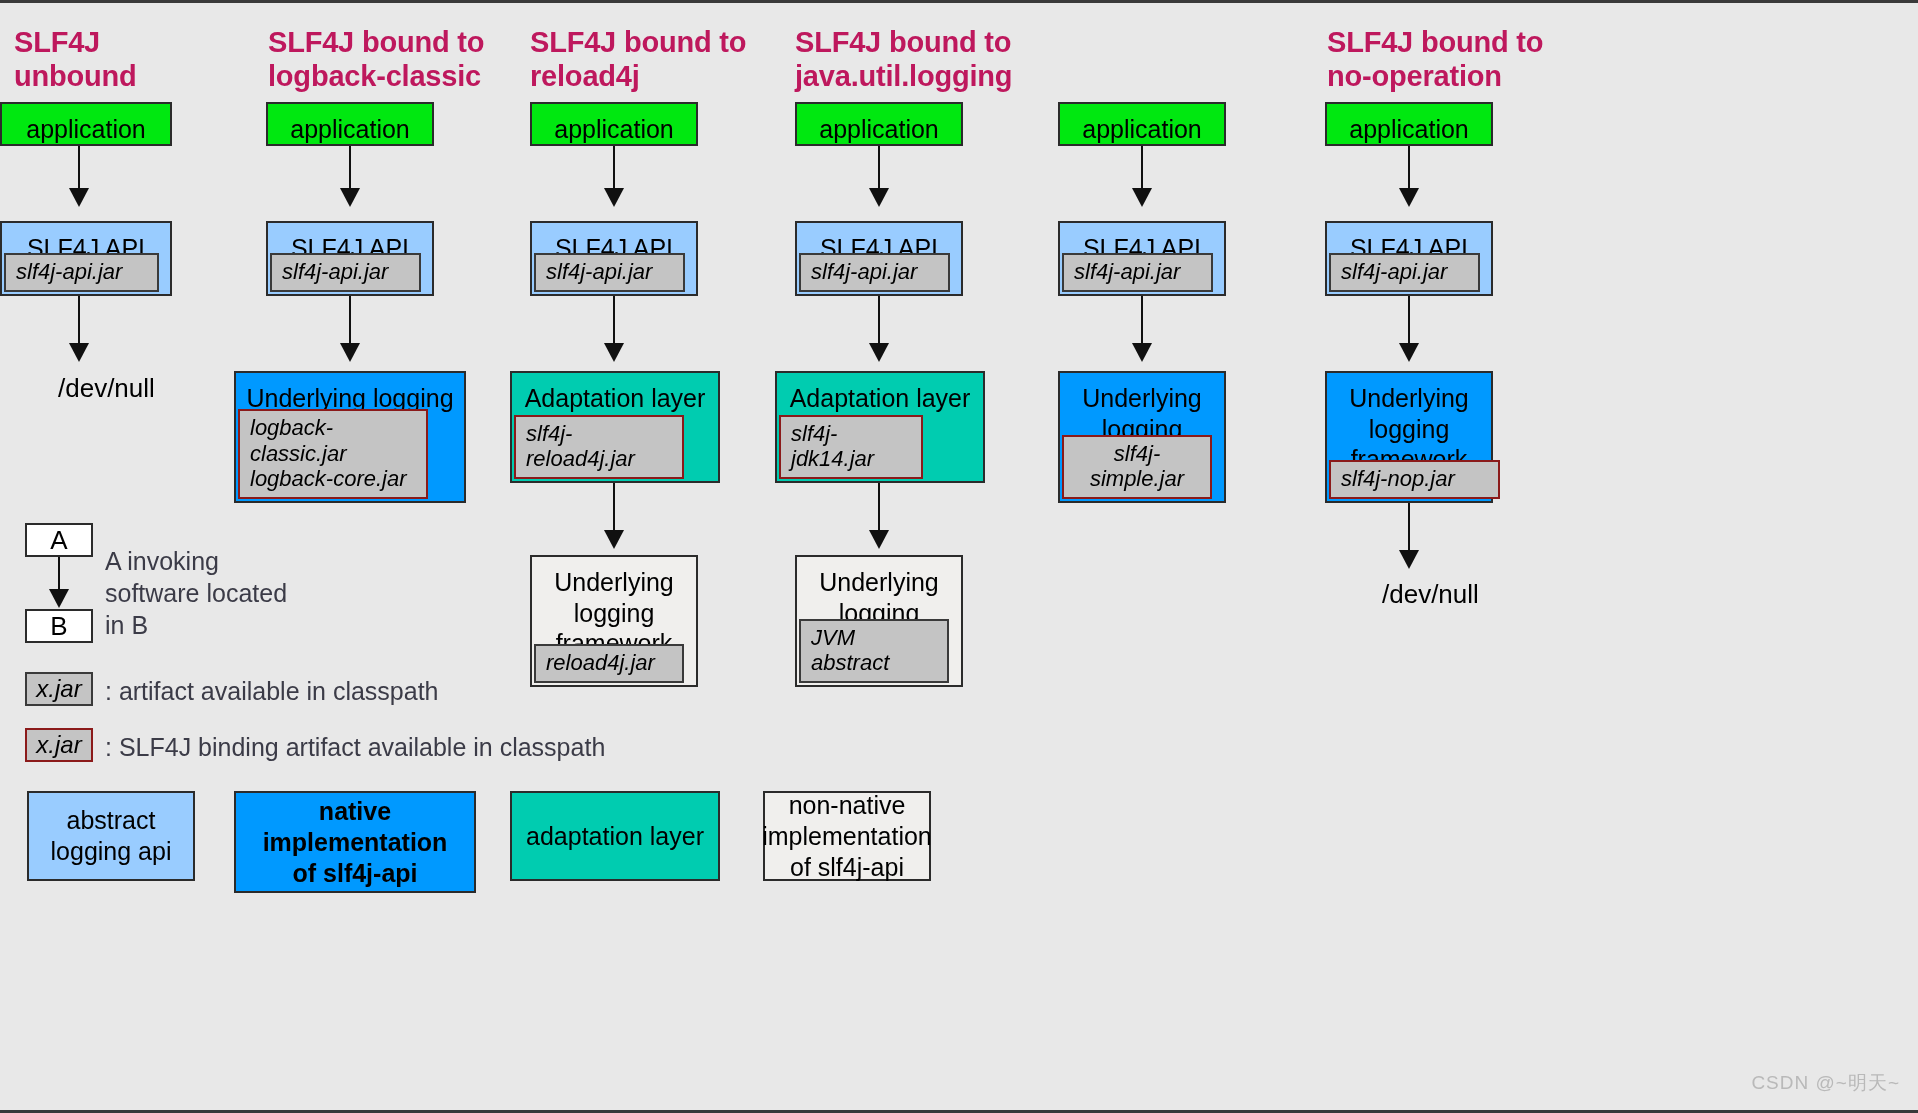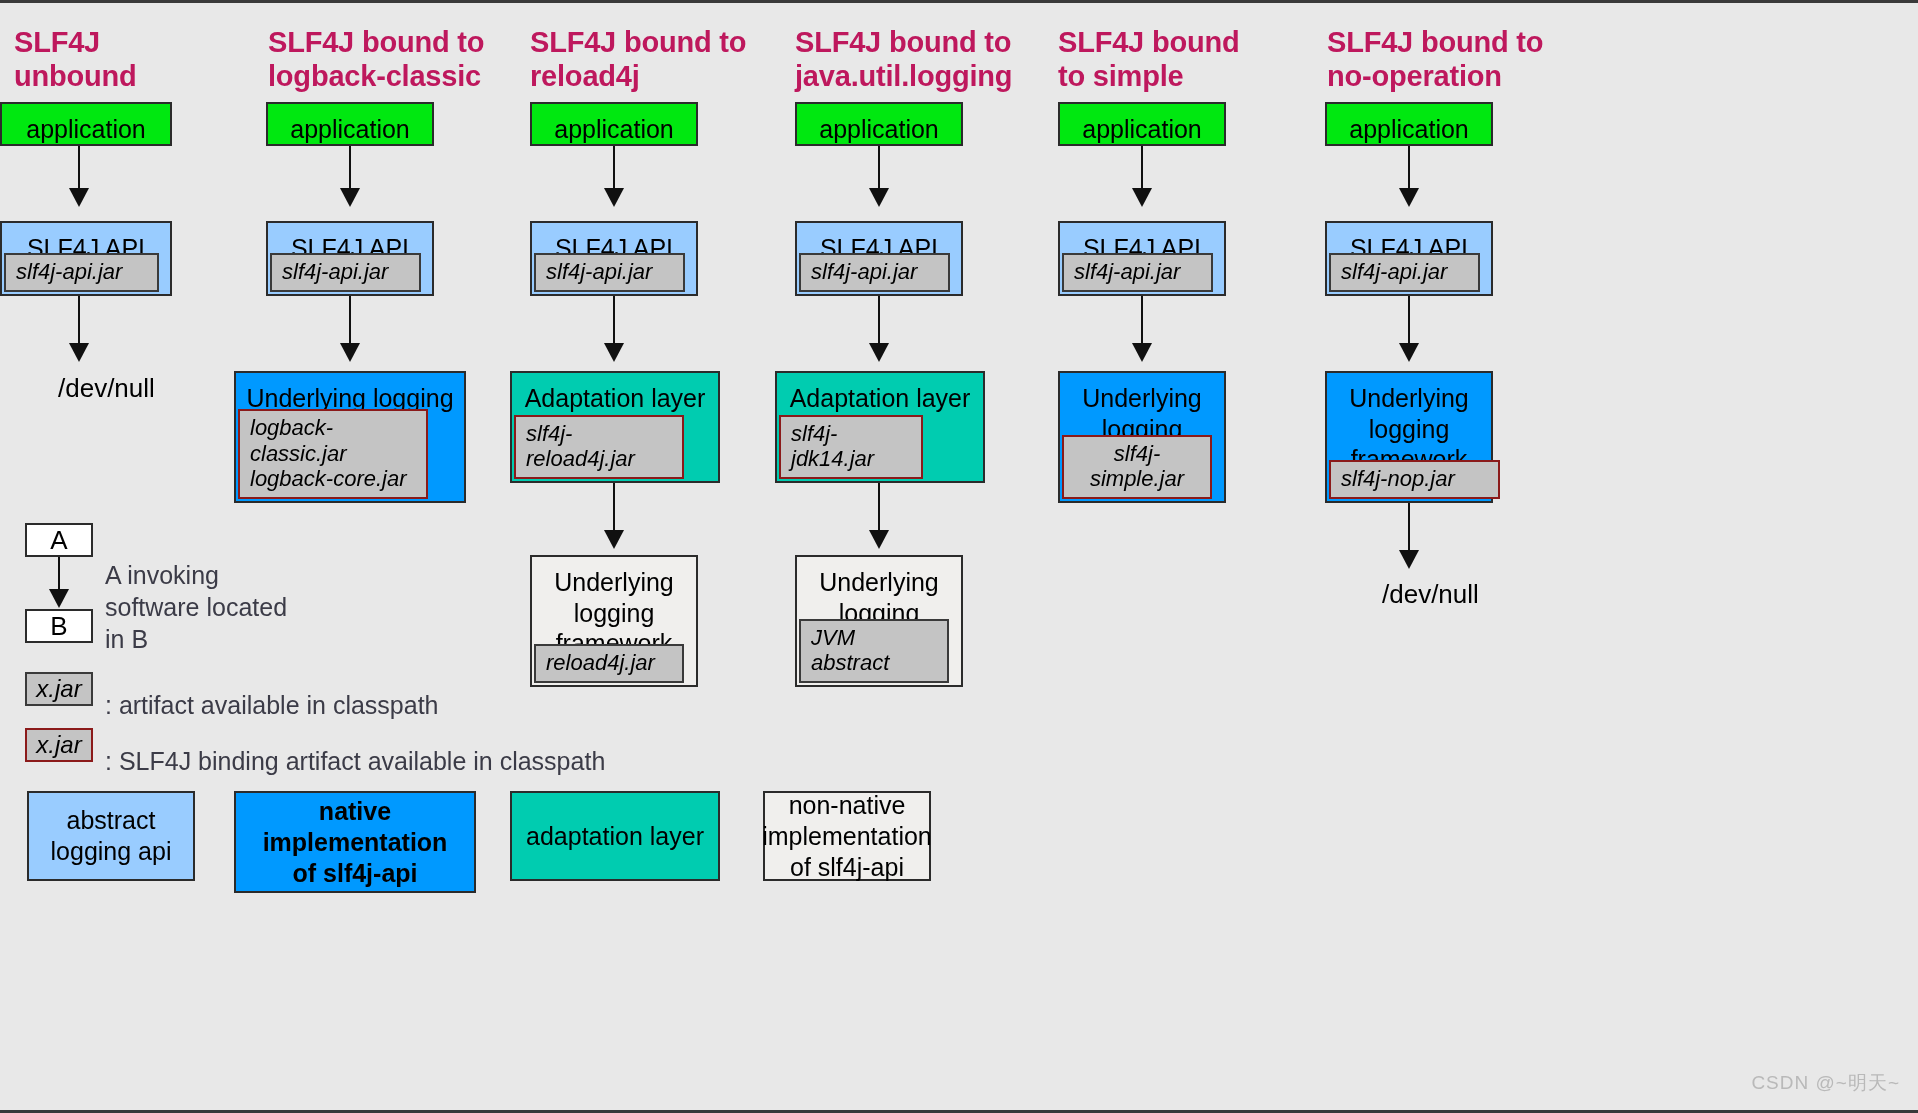--- a/index.html
+++ b/index.html
@@ -125,21 +125,20 @@
     font-style: italic;
     color: #000;
   }
   .legend-jar.binding { border-color: #8b1a1a; }
   .legend-text {
     position: absolute;
     font-size: 25px;
     color: #3b3b47;
     line-height: 1.28;
     white-space: pre-line;
-    margin-top: 14px;
   }
 
   
   .swatch {
     position: absolute;
     box-sizing: border-box;
     border: 2px solid #2b2b2b;
     display: flex;
     align-items: center;
     justify-content: center;
@@ -165,22 +164,20 @@
 <div id="canvas">
 
   <div class="col-title" style="left:14px;  top:22px;">SLF4J
 unbound</div>
   <div class="col-title" style="left:268px; top:22px;">SLF4J bound to
 logback-classic</div>
   <div class="col-title" style="left:530px; top:22px;">SLF4J bound to
 reload4j</div>
   <div class="col-title" style="left:795px; top:22px;">SLF4J bound to
 java.util.logging</div>
-  <div class="col-title" style="left:1058px;top:22px;">SLF4J bound
-to simple</div>
   <div class="col-title" style="left:1327px;top:22px;">SLF4J bound to
 no-operation</div>
 
   <div class="node green" style="left:0px; top:99px; width:172px; height:44px;">
     <span class="node-label">application</span>
   </div>
   <div class="arrow-line" style="left:78px; top:143px; height:48px;"></div>
   <div class="arrow-head" style="left:69px; top:185px;"></div>
 
   <div class="node ltblue" style="left:0px; top:218px; width:172px; height:75px;">

